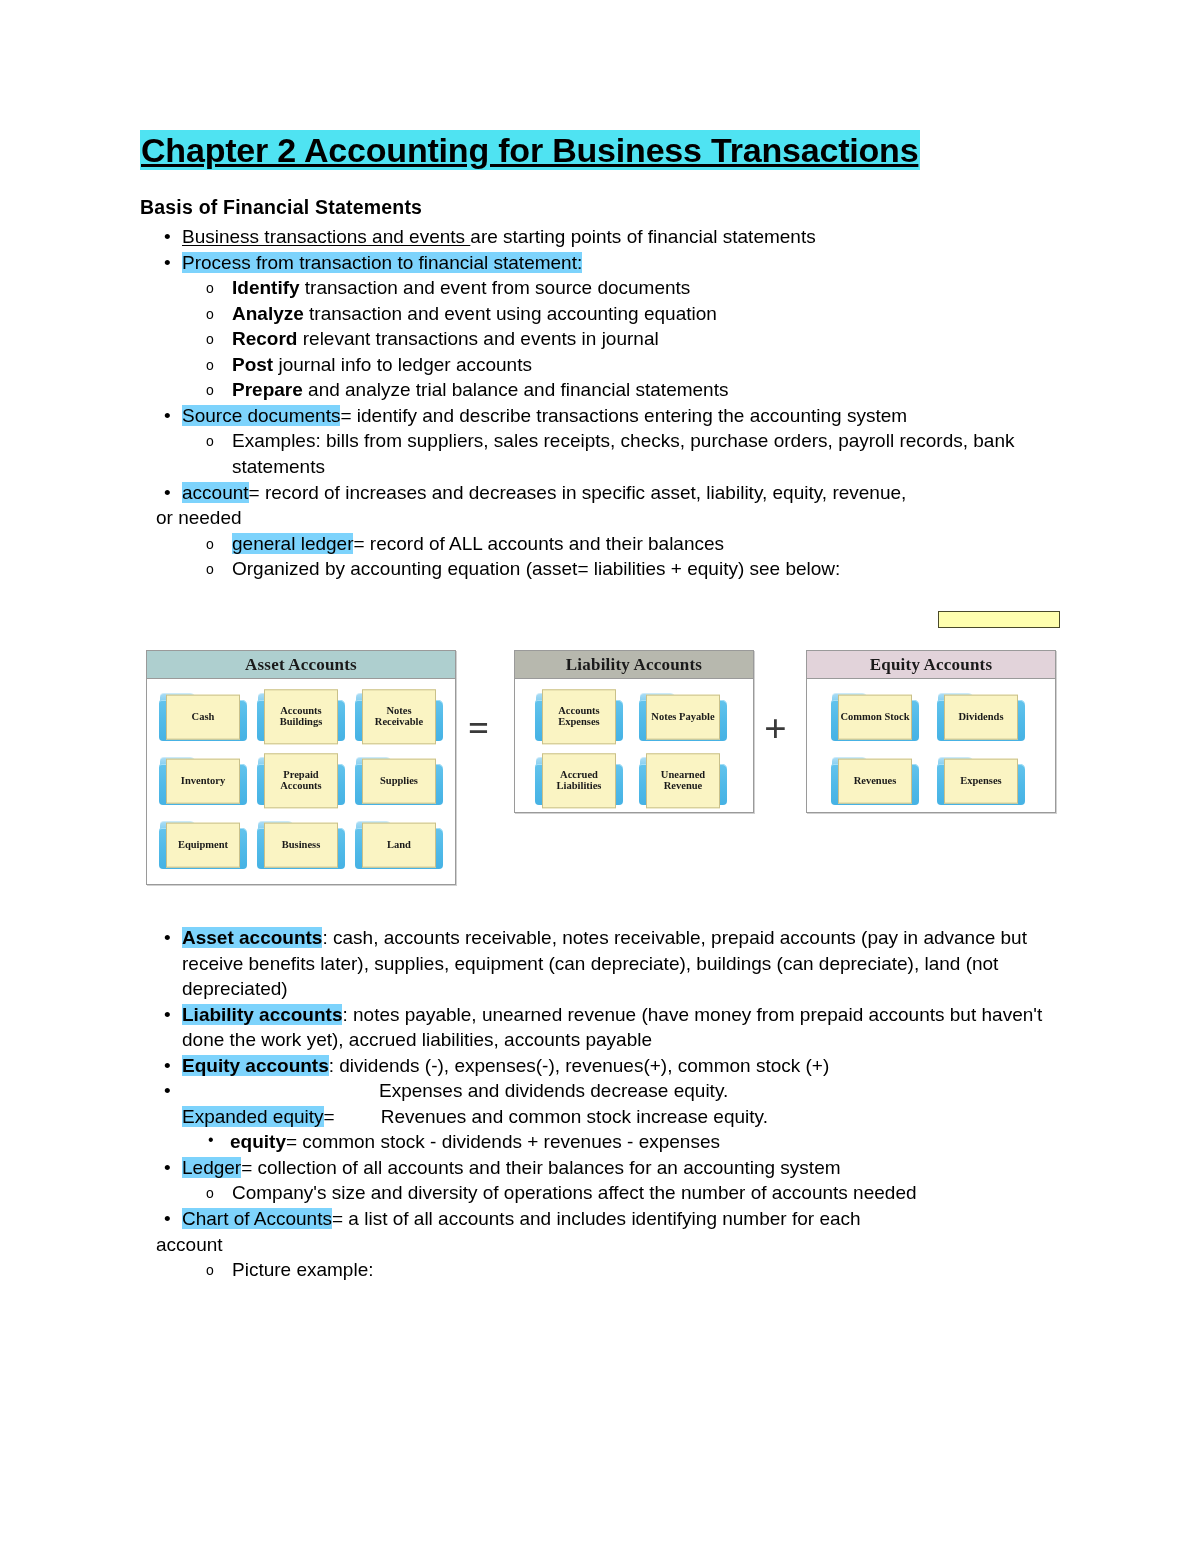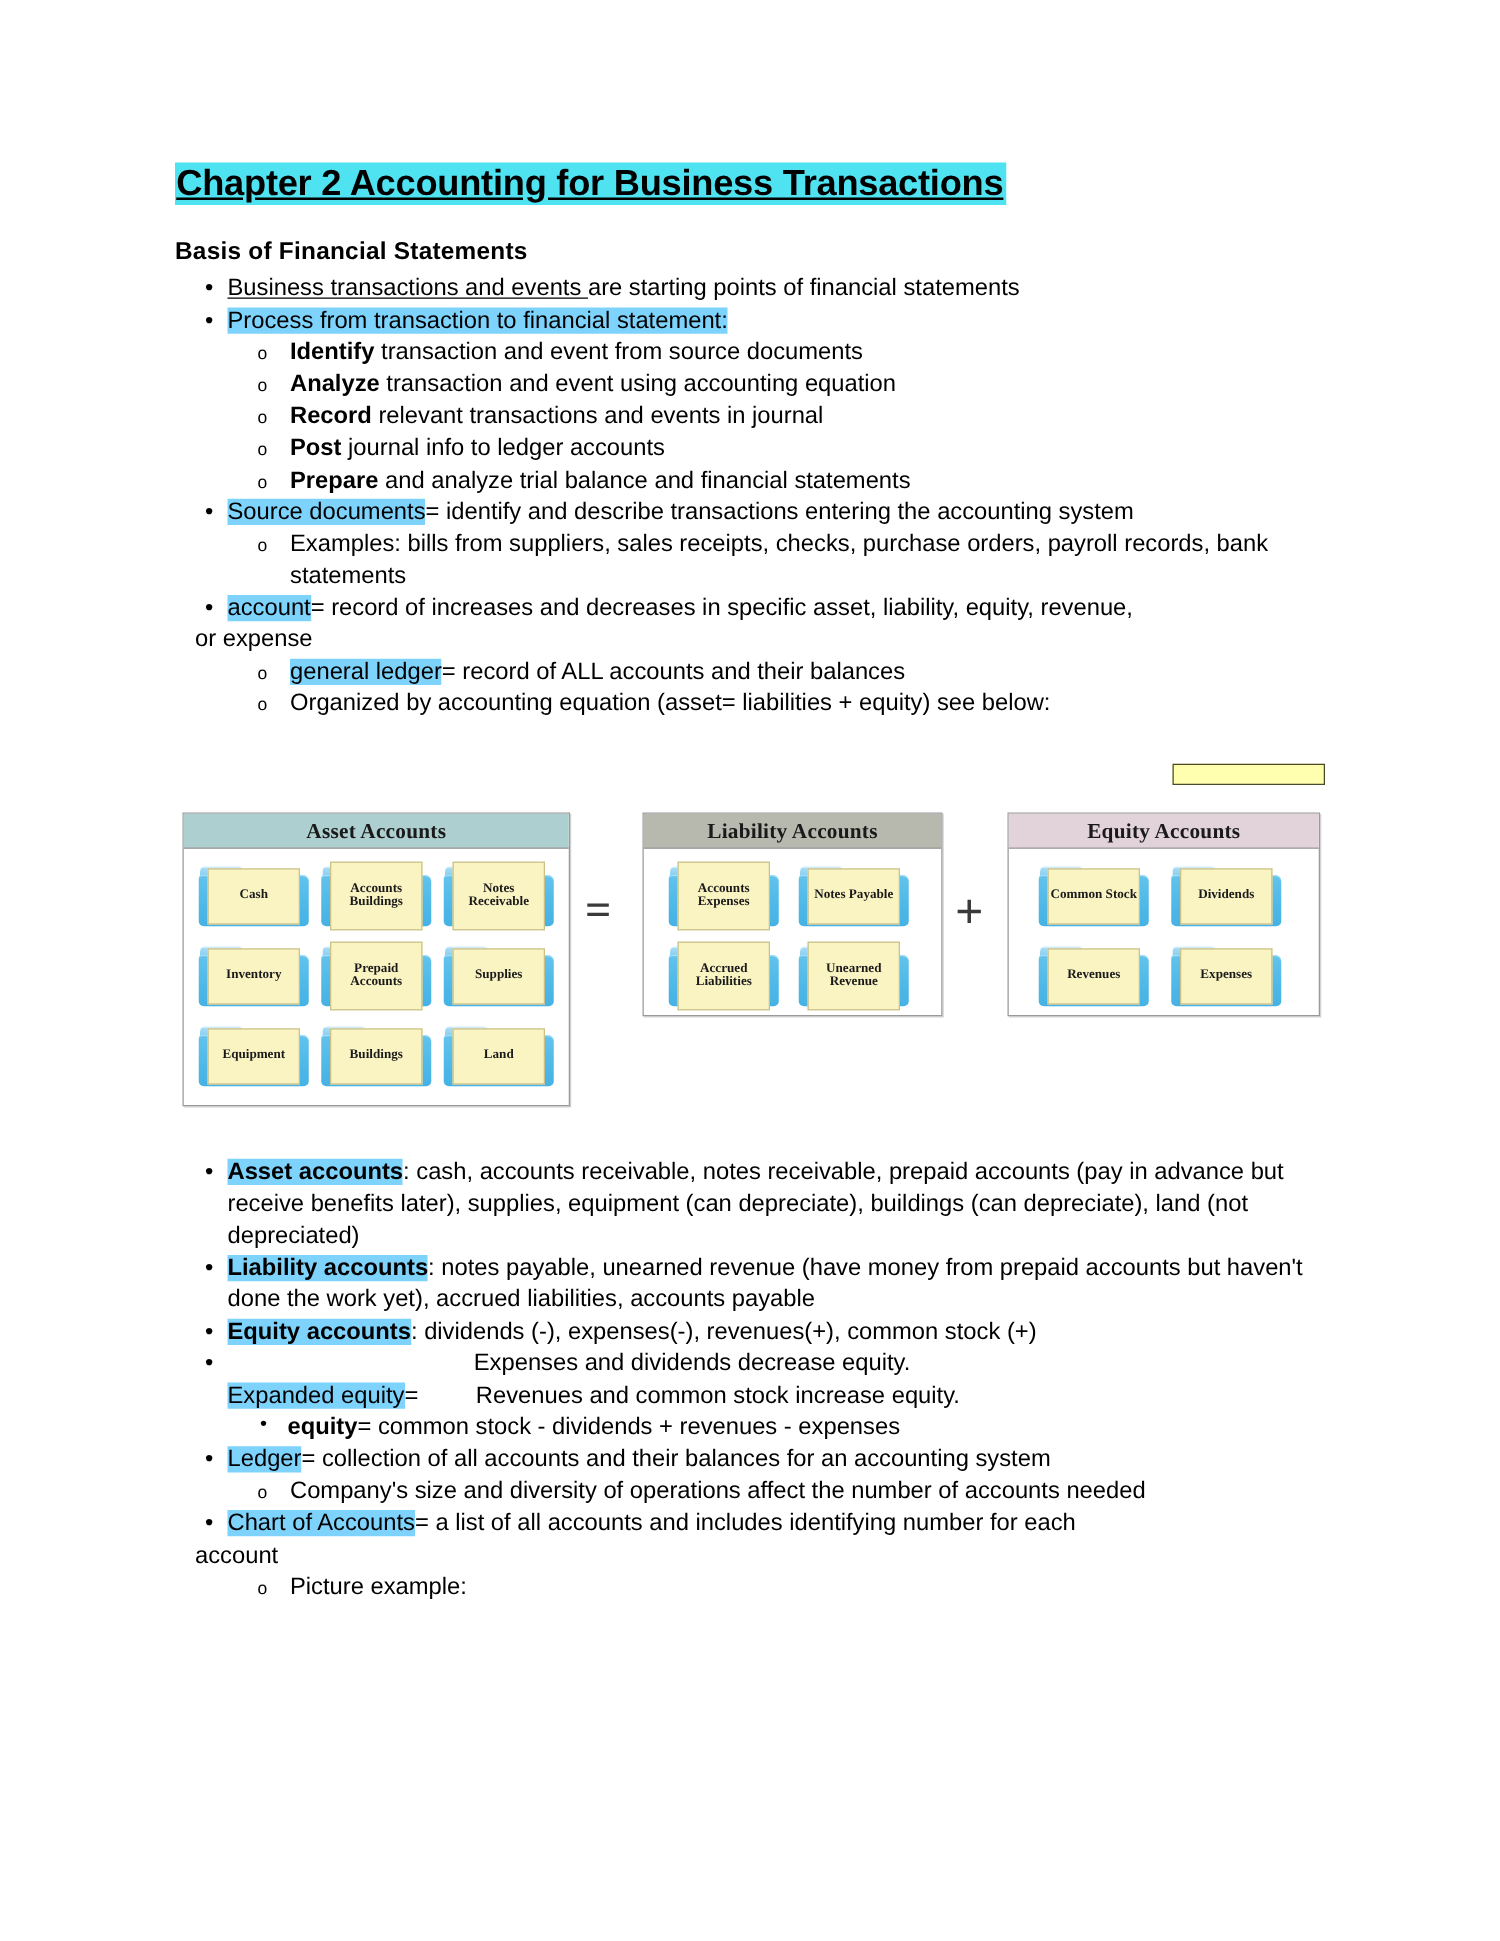--- a/index.html
+++ b/index.html
@@ -25,21 +25,21 @@
   }
   .content {
     position: absolute;
     left: 140px;
     top: 130px;
     width: 920px;
   }
 
   
   .doc-title {
-    font-size: 29px;
+    font-size: 34px;
     font-weight: bold;
     line-height: 1.18;
     margin: 0 0 26px 0;
     letter-spacing: -0.2px;
   }
   .doc-title .hl-cyan {
     background: #4FE3F2;
     text-decoration: underline;
     text-underline-offset: 2px;
     padding: 1px 2px 1px 1px;
@@ -285,21 +285,21 @@
           <li>
             <span class="circ">o</span>
             <span>Examples: bills from suppliers, sales receipts, checks, purchase orders, payroll records, bank statements</span>
           </li>
         </ul>
       </li>
 
       <li>
         <span class="bullet">•</span>
         <span class="hl">account</span><span>= record of increases and decreases in specific asset, liability, equity, revenue,</span>
-        <span class="outdent">or expense</span>
+        <span class="outdent">or needed</span>
         <ul class="lvl2">
           <li>
             <span class="circ">o</span>
             <span class="hl">general ledger</span><span>= record of ALL accounts and their balances</span>
           </li>
           <li>
             <span class="circ">o</span>
             <span>Organized by accounting equation (asset= liabilities + equity) see below:</span>
           </li>
         </ul>
@@ -347,21 +347,21 @@
         </div>
 
         <div class="folder" style="left:12px; top:142px;">
           <div class="tab"></div>
             <div class="body"></div>
           <div class="plate">Equipment</div>
         </div>
         <div class="folder" style="left:110px; top:142px;">
           <div class="tab"></div>
             <div class="body"></div>
-          <div class="plate">Buildings</div>
+          <div class="plate">Business</div>
         </div>
         <div class="folder" style="left:208px; top:142px;text-decoration:underline;">
           <div class="tab"></div>
             <div class="body"></div>
           <div class="plate">Land</div>
         </div>
       </div>
     </div>
 
     <div class="op" id="op-eq">=</div>

